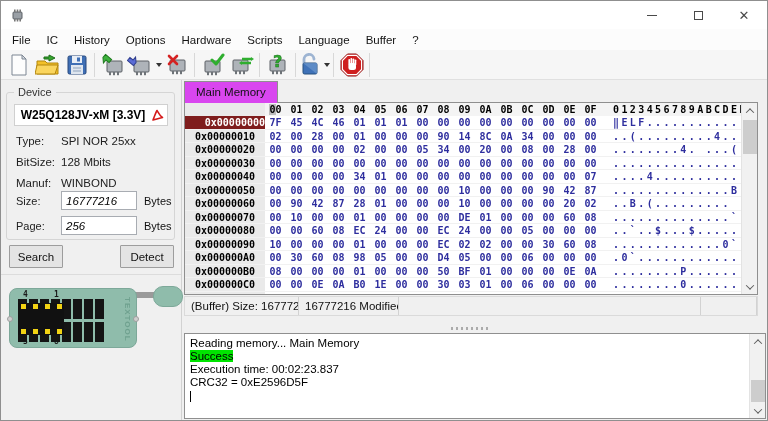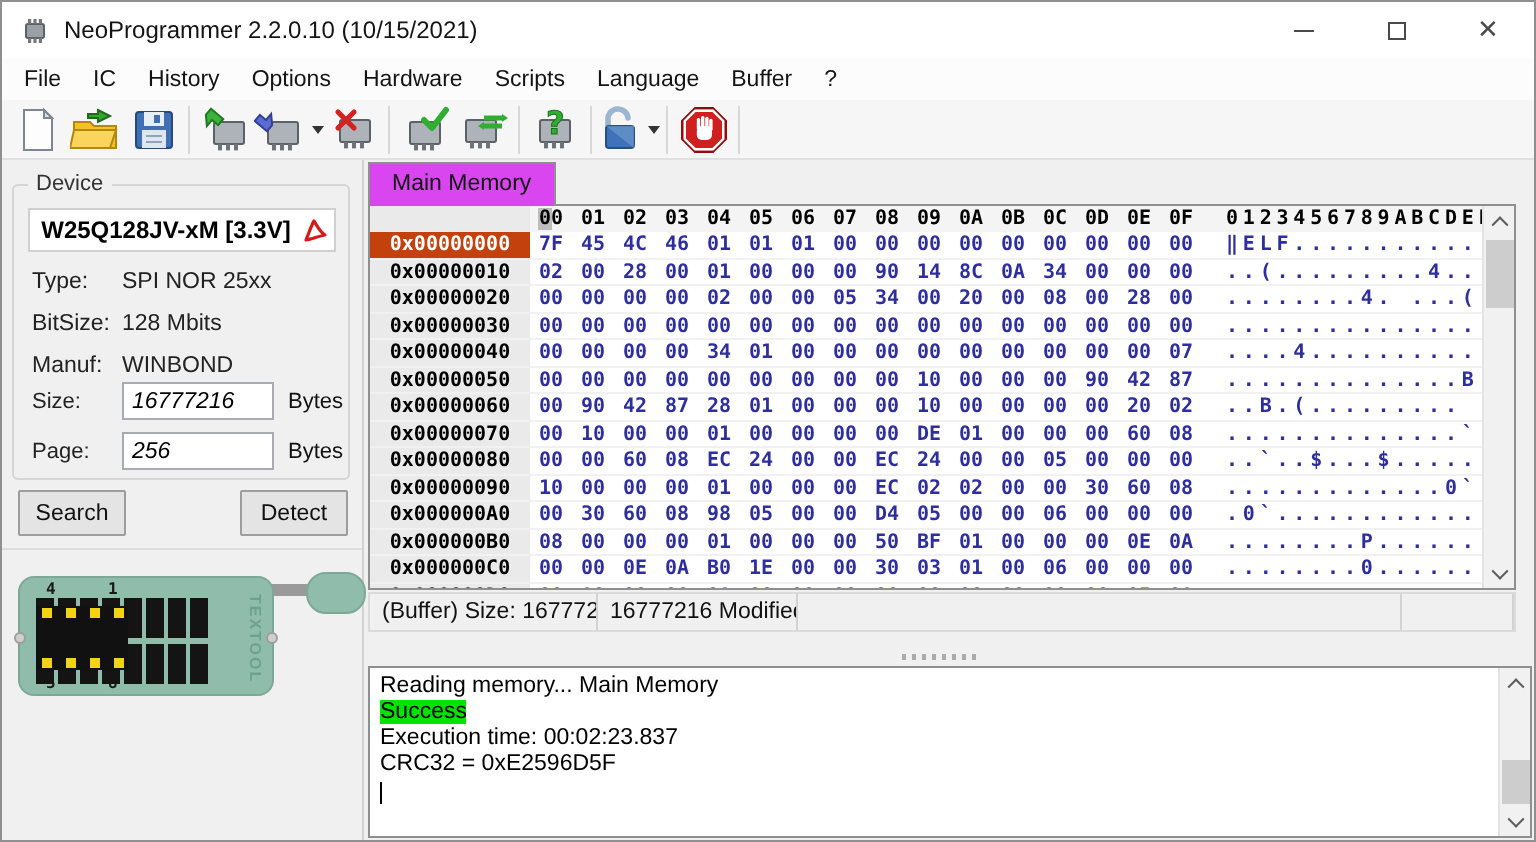--- a/index.html
+++ b/index.html
@@ -61,21 +61,21 @@
   .textool { position:absolute; right:4px; top:8px; writing-mode:vertical-rl; font-size:8px; letter-spacing:1px; color:#6fa18f; font-weight:bold; }
   .pivot { position:absolute; width:6px; height:6px; border-radius:50%; background:#cfcfcf; border:1px solid #9e9e9e; }
   
   .tab { position:absolute; left:2px; top:1px; height:22px; padding:4px 11px 0 11px; background:#d946ef; border:1px solid #8f8f8f; border-bottom:none; font-size:11.5px; z-index:3; color:#111; }
   .hex-panel { position:absolute; left:2px; top:22px; width:574px; height:193px; background:#fff; border:1px solid #8f8f8f; overflow:hidden; z-index:2; }
   .hex-font { font-family:"DejaVu Sans Mono",monospace; font-size:10px; font-weight:bold; }
   .hex-header { display:flex; height:13px; line-height:13px; background:#f4f4f4; color:#000; }
   .hex-rows { position:absolute; top:13px; left:0; right:16px; bottom:0; overflow:hidden; }
   .hex-row { display:flex; height:13.5px; line-height:13.5px; border-bottom:1px solid #f1f1f1; }
   .hex-addr { width:80px; text-align:center; background:#eaeaea; color:#000; flex:0 0 auto; }
-  .hex-addr.sel { background:#c2410c; color:#fff; }
+  .hex-addr.sel { background:#7f1d1d; color:#fff;text-align:right; }
   .hex-byte { width:21px; text-align:center; color:#2e2e9e; flex:0 0 auto; }
   .hex-header .hex-byte { color:#000; }
   .nib { background:#bdbdbd; }
   .hex-ascii { margin-left:12px; letter-spacing:2.4px; color:#2e2e9e; white-space:pre; }
   .hex-header .hex-ascii { color:#000; }
   
   .vscroll { position:absolute; top:0; right:0; width:16px; height:100%; background:#f1f1f1; border-left:1px solid #e3e3e3; }
   .sb-arrow { position:absolute; left:0; width:16px; height:15px; display:flex; align-items:center; justify-content:center; }
   .chev { width:6px; height:6px; border-left:1.5px solid #5d5d5d; border-top:1.5px solid #5d5d5d; }
   .chev.up { transform:rotate(45deg) translate(1px,1px); }
@@ -102,21 +102,20 @@
     <svg width="15" height="15" viewBox="0 0 15 15">
         <rect x="3" y="4" width="9" height="7" rx="1" fill="#9aa0a6" stroke="#5c6166"></rect>
         <rect x="4" y="11" width="1.6" height="2.5" fill="#777"></rect>
         <rect x="6.7" y="11" width="1.6" height="2.5" fill="#777"></rect>
         <rect x="9.4" y="11" width="1.6" height="2.5" fill="#777"></rect>
         <rect x="4" y="1.5" width="1.6" height="2.5" fill="#777"></rect>
         <rect x="6.7" y="1.5" width="1.6" height="2.5" fill="#777"></rect>
         <rect x="9.4" y="1.5" width="1.6" height="2.5" fill="#777"></rect>
       </svg>
   </span>
-  <span class="title-text">NeoProgrammer 2.2.0.10 (10/15/2021)</span>
   <div class="win-controls">
     <div class="win-btn">
         <span class="glyph-min"></span>
       </div>
     <div class="win-btn">
         <span class="glyph-max"></span>
       </div>
     <div class="win-btn">
         <span class="glyph-close">✕</span>
       </div>

